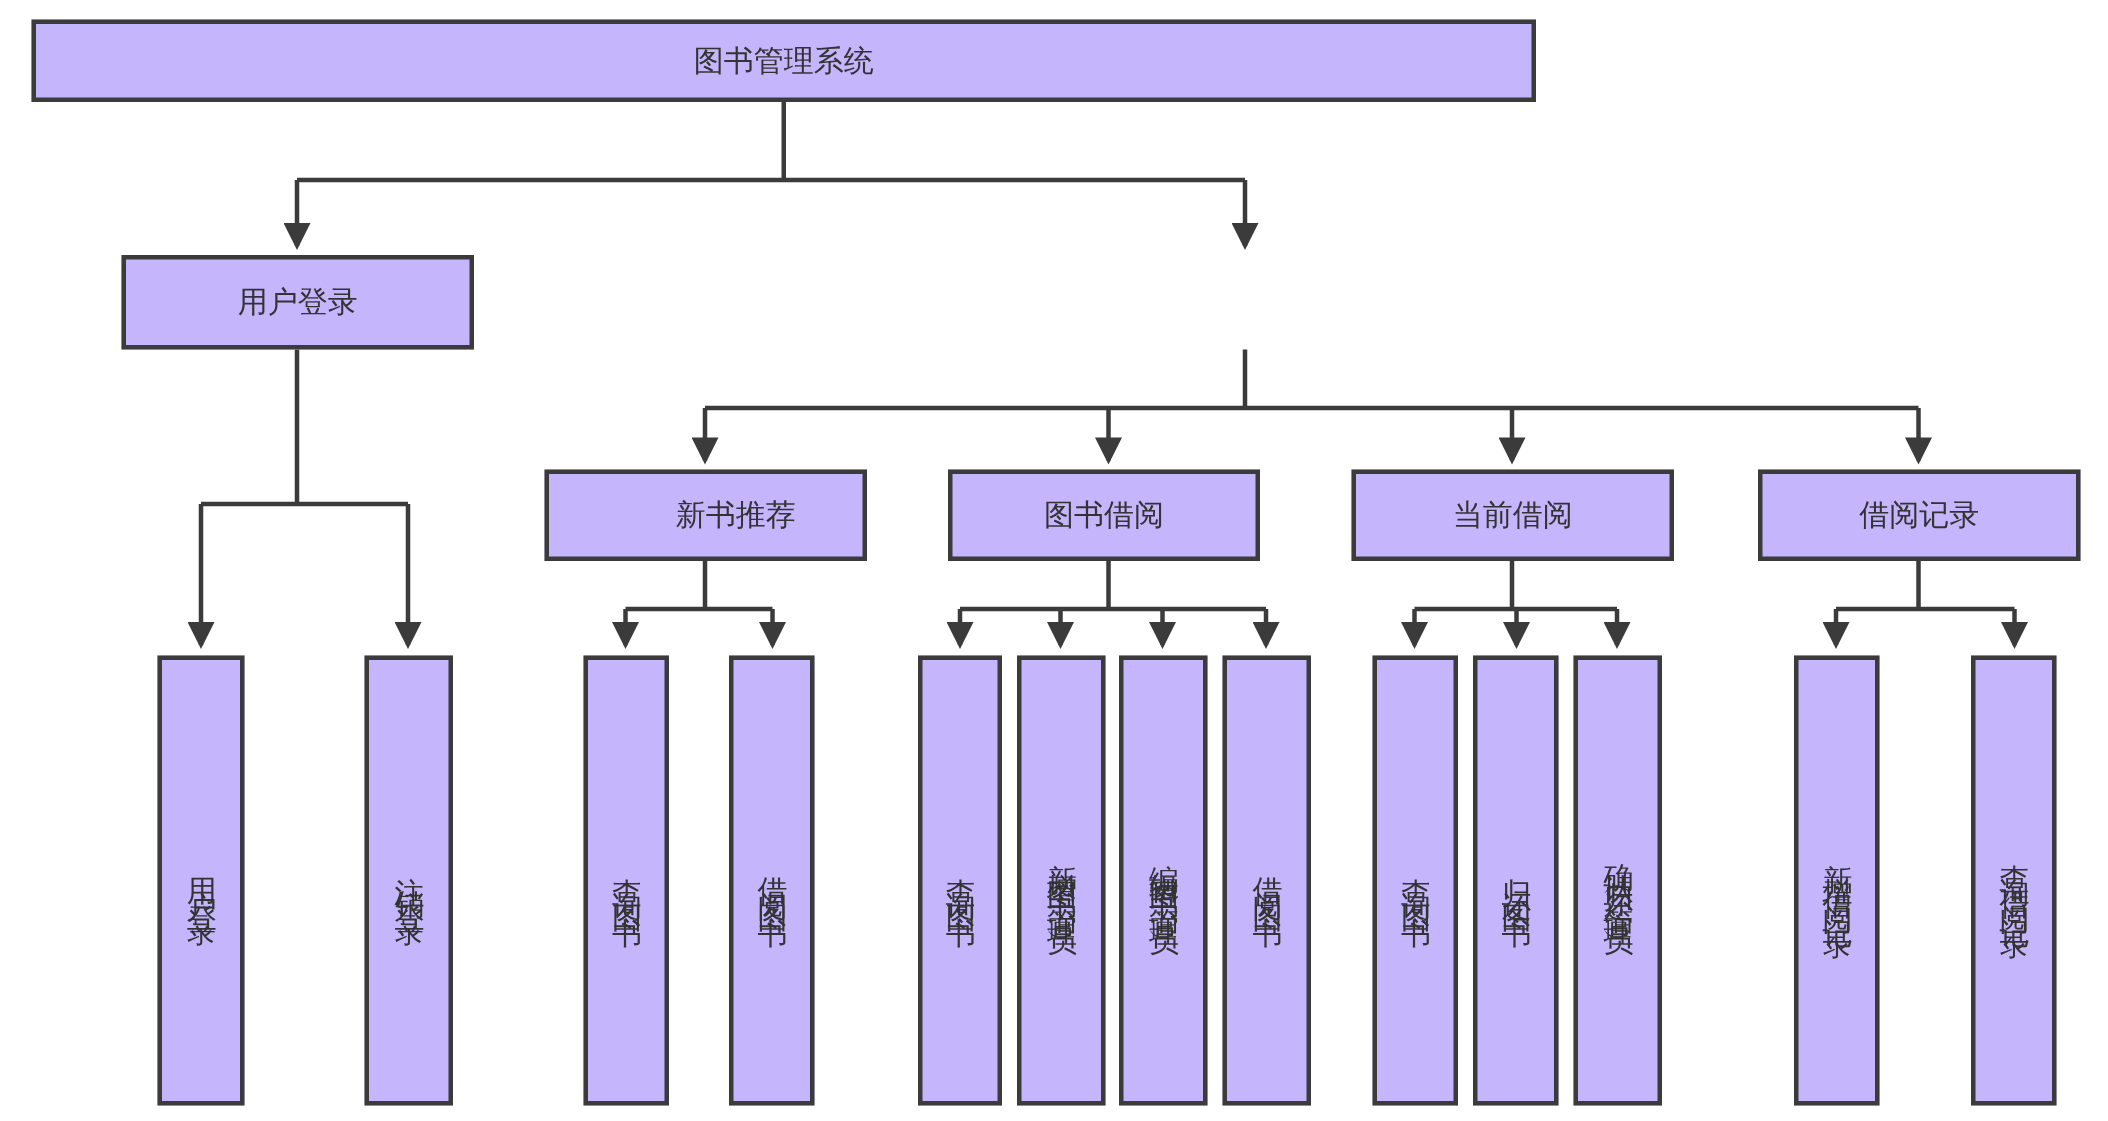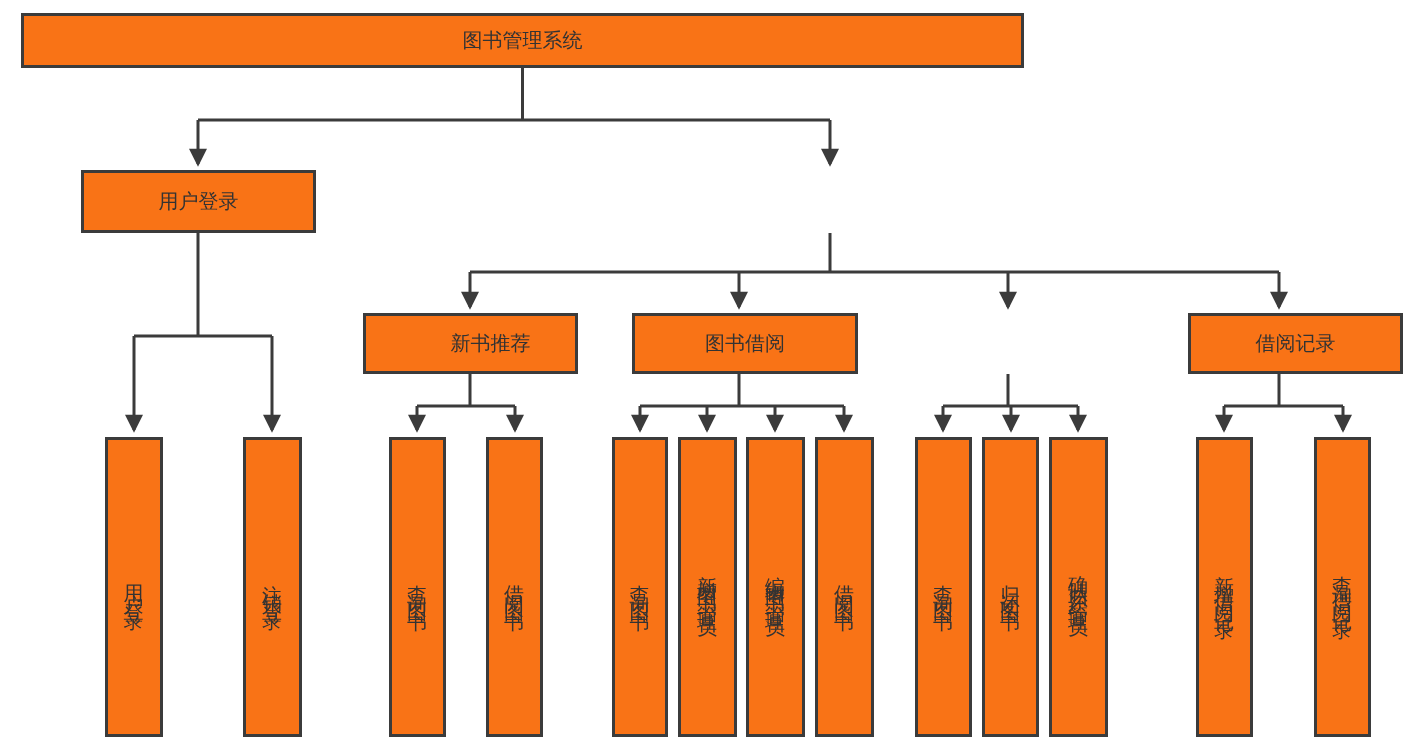--- a/index.html
+++ b/index.html
@@ -2,38 +2,38 @@
 <html><head>
 <meta charset="utf-8">
 <style>
   html,body{margin:0;padding:0;background:#ffffff;}
   .canvas{
     position:relative;width:1405px;height:747px;background:#ffffff;overflow:hidden;
     font-family:"Liberation Sans","DejaVu Sans",sans-serif;color:#333333;
   }
   svg.wires{position:absolute;left:0;top:0;width:1405px;height:747px;z-index:1;}
   .node{
-    position:absolute;border:3px solid #3b3b3b;background:#f97316;box-sizing:border-box;
+    position:absolute;border:3px solid #3b3b3b;background:#c4b5fd;box-sizing:border-box;
     display:flex;align-items:center;justify-content:center;z-index:2;
   }
   .node .label{font-size:20px;color:#333333;white-space:nowrap;}
   .leaf{top:437px;height:300px;}
   .leaf .label{
     writing-mode:vertical-rl;text-orientation:mixed;line-height:1;
     font-size:20px;letter-spacing:9px;white-space:normal;
   }
   .leaf.long .label{letter-spacing:6px;}
 
   .n-root{left:21px;top:13px;width:1003px;height:55px;}
   .n-user{left:81px;top:170px;width:235px;height:63px;}
   .n-mgmt{left:712px;top:170px;width:235px;height:63px;}
   .n-new{left:363px;top:313px;width:215px;height:61px;padding-left:40px;}
-  .n-borrow{left:632px;top:313px;width:226px;height:61px;}
+  .n-borrow{left:632px;top:313px;width:208px;height:61px;}
   .n-current{left:901px;top:313px;width:215px;height:61px;}
-  .n-records{left:1172px;top:313px;width:215px;height:61px;margin-left:16px;}
+  .n-records{left:1172px;top:313px;width:215px;height:61px;}
 
   .lA1{left:105px;width:58px;}
   .lA2{left:243px;width:59px;}
   .lB1{left:389px;width:57px;}
   .lB2{left:486px;width:57px;}
   .lC1{left:612px;width:56px;}
   .lC2{left:678px;width:59px;}
   .lC3{left:746px;width:59px;}
   .lC4{left:815px;width:59px;}
   .lD1{left:915px;width:57px;}
@@ -99,20 +99,23 @@
   <div class="node n-user">
     <span class="label">用户登录</span>
   </div>
 
   <div class="node n-new">
     <span class="label">新书推荐</span>
   </div>
   <div class="node n-borrow">
     <span class="label">图书借阅</span>
   </div>
+  <div class="node n-current">
+    <span class="label">当前借阅</span>
+  </div>
   <div class="node n-records">
     <span class="label">借阅记录</span>
   </div>
 
   <div class="node leaf lA1">
     <span class="label">用户登录</span>
   </div>
   <div class="node leaf lA2">
     <span class="label">注销登录</span>
   </div>

